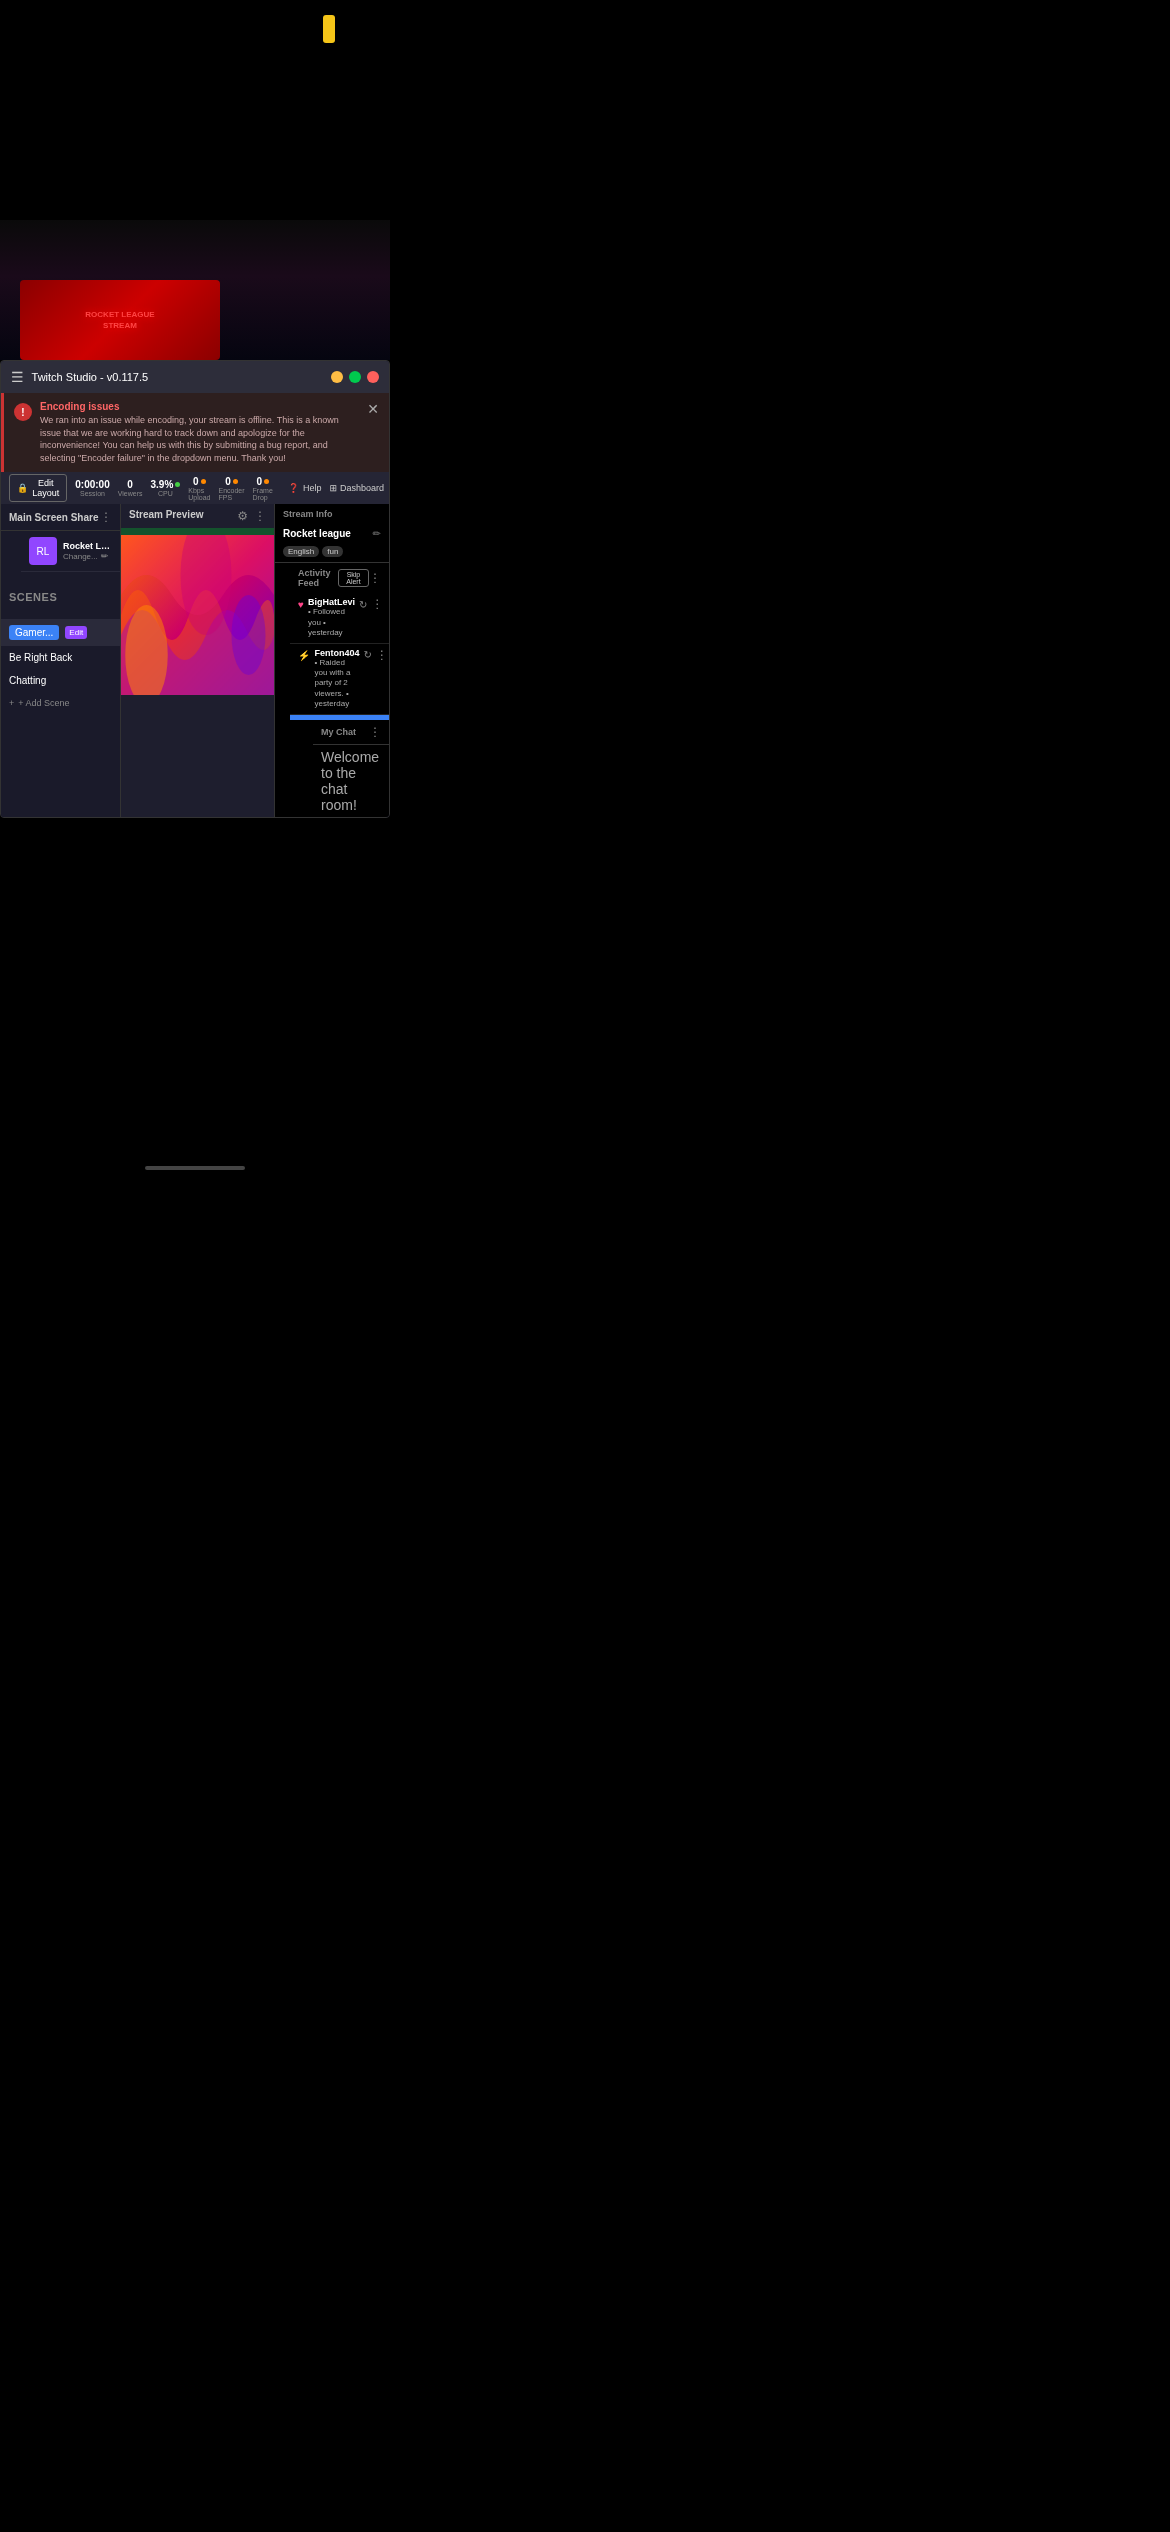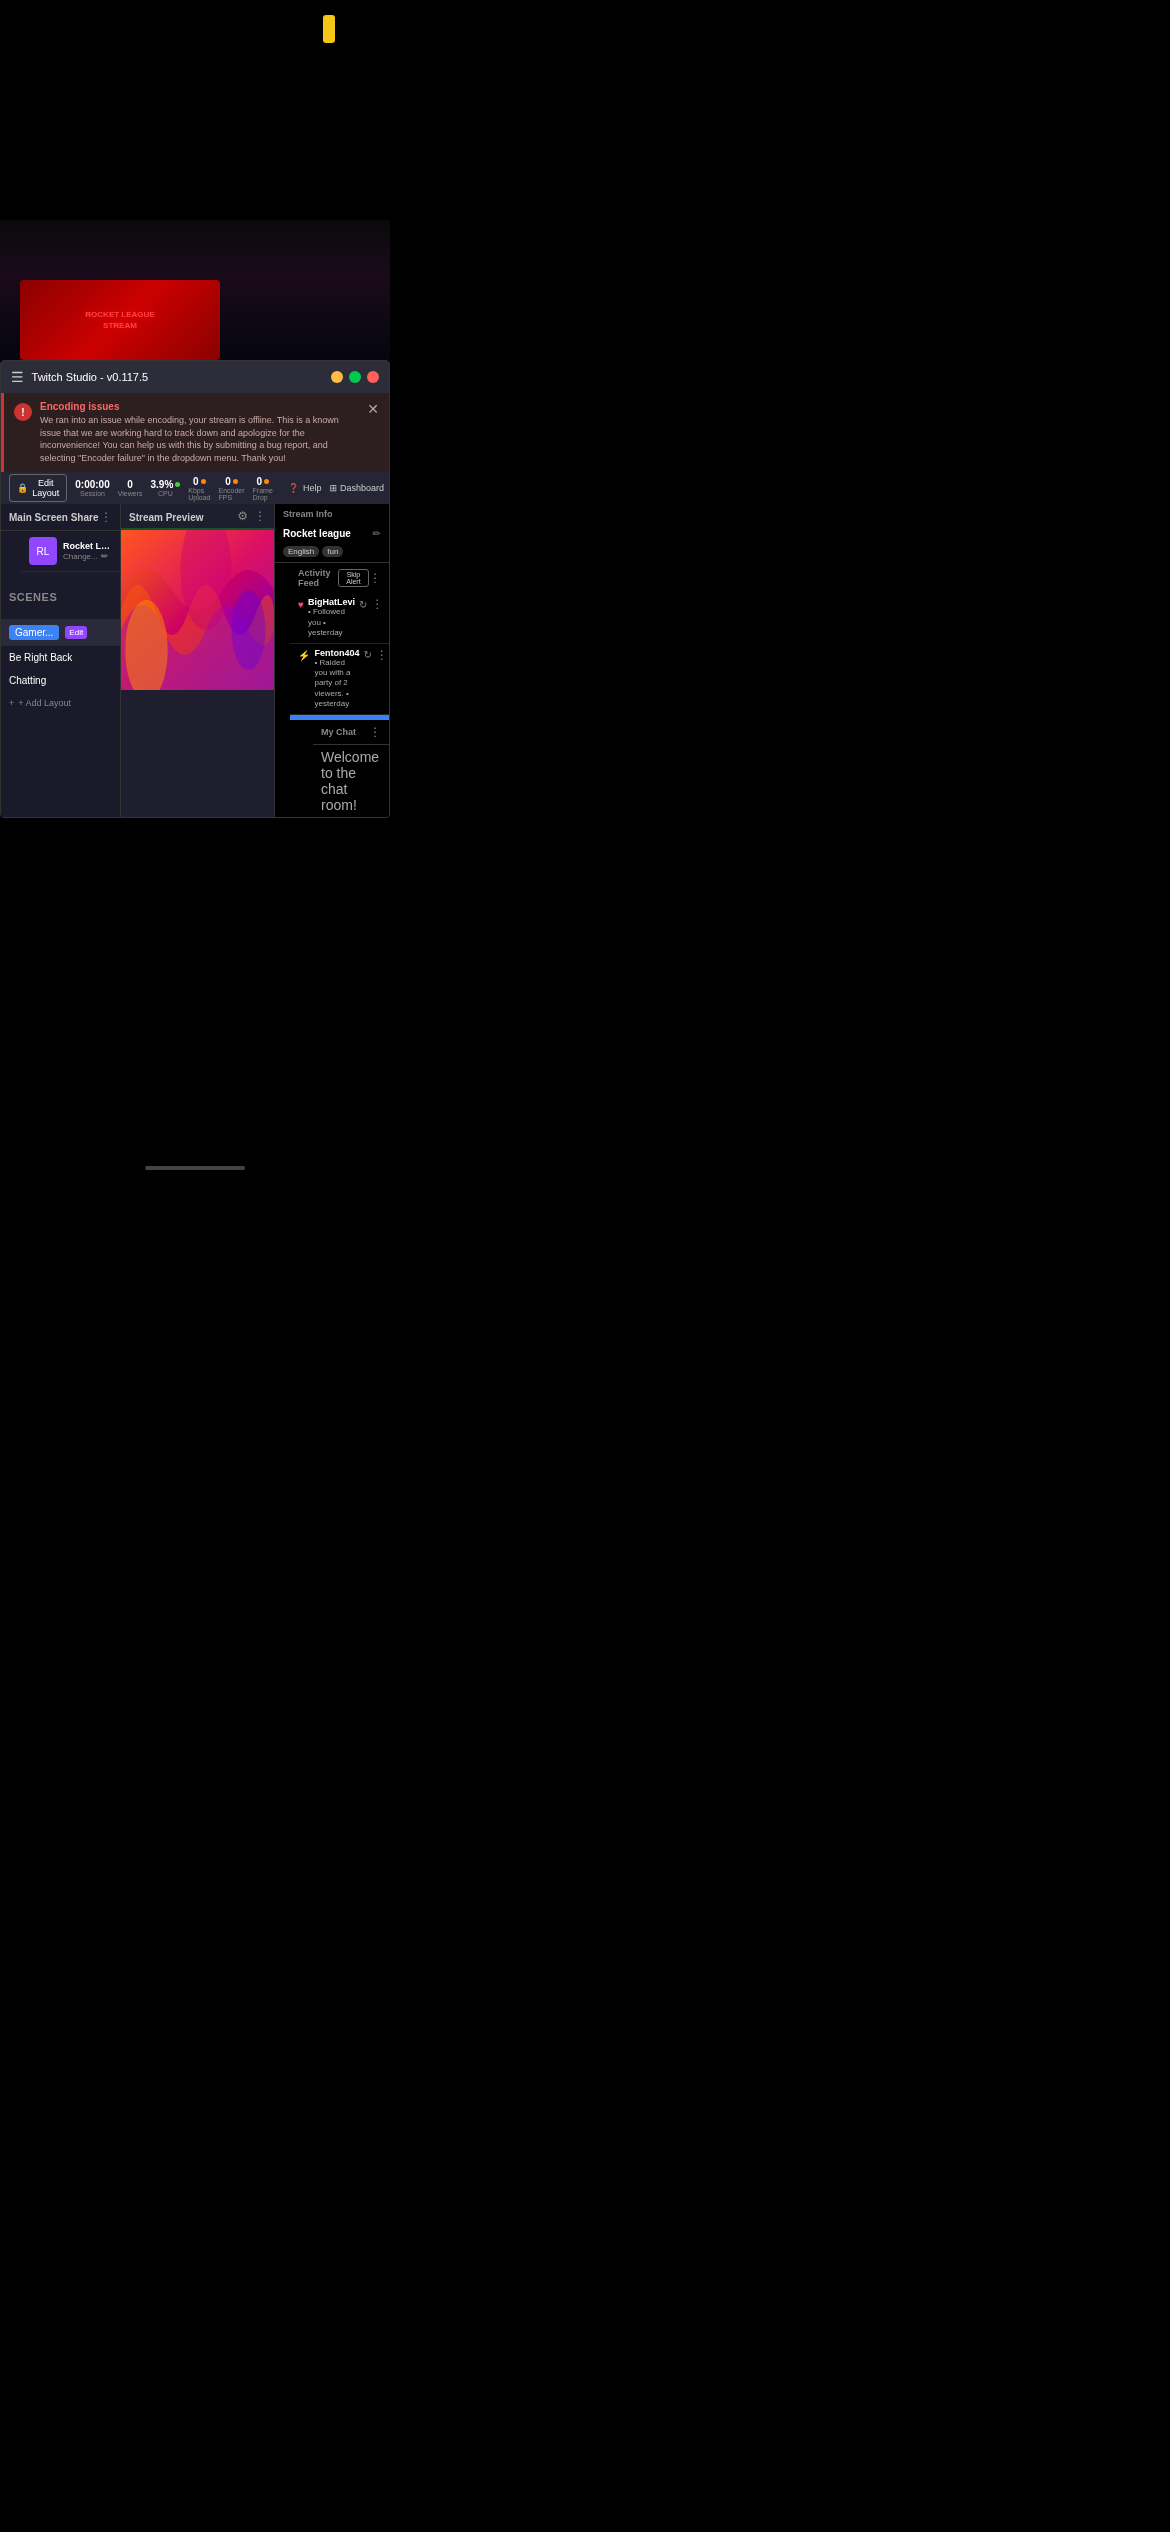--- a/index.html
+++ b/index.html
@@ -384,25 +384,25 @@
     }
 
     
     .center-panel {
       flex: 1;
       min-width: 0;
     }
 
     .preview-header {
       display: flex;
-      align-items: flex-end;
+      align-items: flex-start;
       justify-content: space-between;
       padding: 5px 8px;
       background: #1e1e2e;
-      border-bottom: 2px solid #14532d;
+      border-bottom: 7px solid #14532d;
     }
 
     .preview-title {
       color: #ccc;
       font-size: 10px;
       font-weight: 600;
     }
 
     .preview-controls {
       display: flex;
@@ -751,21 +751,21 @@
       <div class="scene-item">
         <span class="scene-name">Be Right Back</span>
       </div>
 
       <div class="scene-item">
         <span class="scene-name">Chatting</span>
       </div>
 
       <div class="add-scene-btn">
         <span>+</span>
-        <span>+ Add Layout</span>
+        <span>+ Add Scene</span>
       </div>
     </div>
 
     <div class="center-panel">
       <div class="preview-header">
         <span class="preview-title">Stream Preview</span>
         <div class="preview-controls">
           <span class="preview-icon-btn">⚙</span>
           <span class="preview-icon-btn">⋮</span>
         </div>

